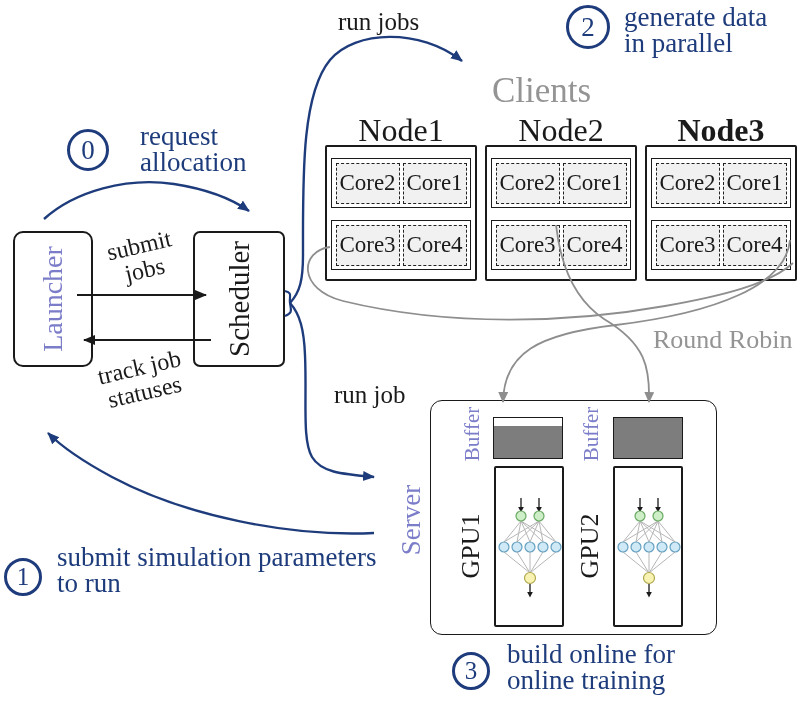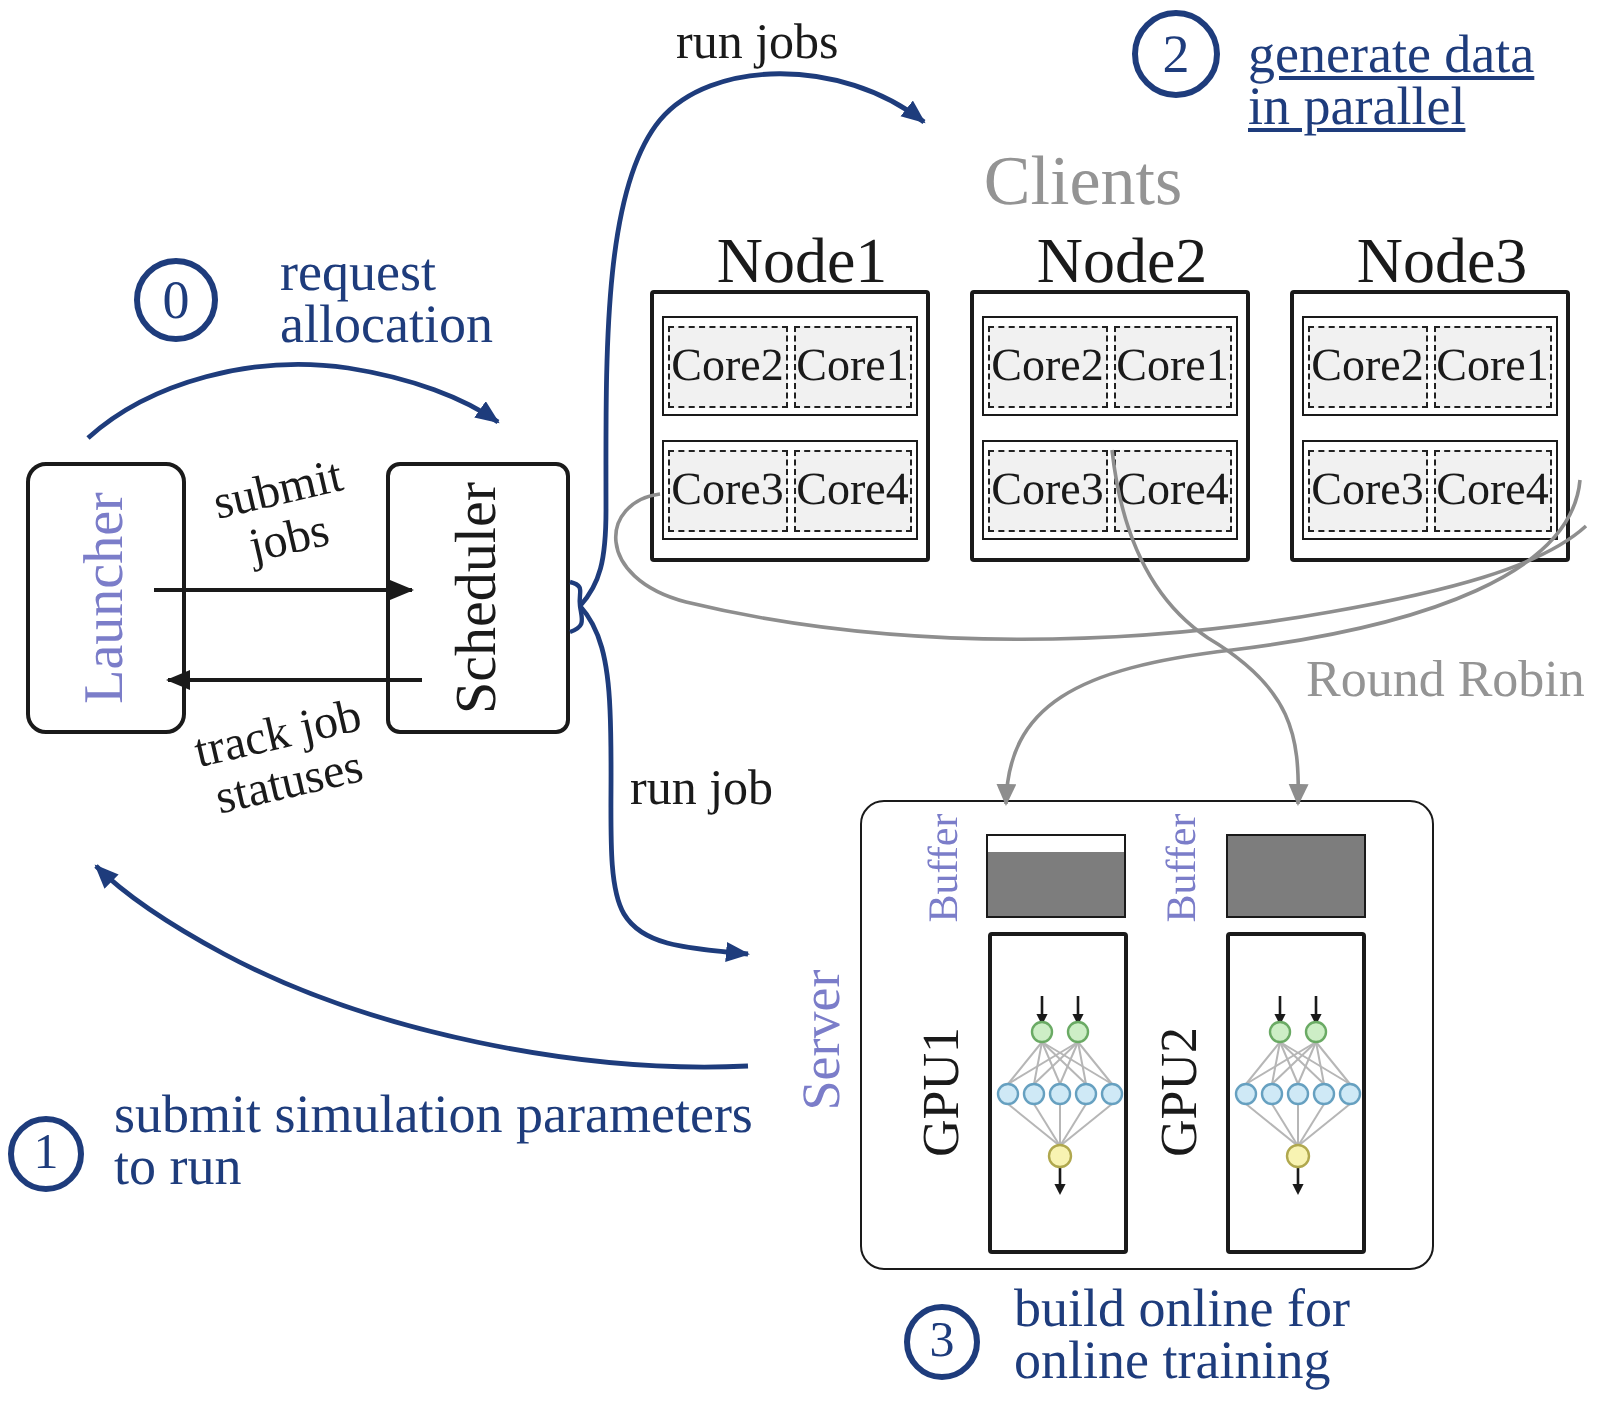--- a/index.html
+++ b/index.html
@@ -15,21 +15,21 @@
   .plain{position:absolute;font-size:25px;white-space:nowrap;}
   .graytxt{color:#949494;}
   
   .rot{position:absolute;transform:translate(-50%,-50%) rotate(-90deg);
        white-space:nowrap;transform-origin:center;}
   .purple{color:#7b7dc9;}
   .tilt{position:absolute;transform:translate(-50%,-50%) rotate(-13deg);
         text-align:center;font-size:24px;line-height:25px;white-space:nowrap;}
   
   .node-title{position:absolute;top:112px;text-align:center;font-size:32px;width:152px;}
-  .node-box{position:absolute;top:145px;width:140px;height:136px;border:2px solid #1a1a1a;
+  .node-box{position:absolute;top:145px;width:152px;height:136px;border:2px solid #1a1a1a;
             border-radius:2px;background:#fff;box-sizing:border-box;
             display:flex;flex-direction:column;justify-content:space-between;
             padding:11px 4px 9px 4px;}
   .core-row{border:1.5px solid #1a1a1a;background:#fff;height:50px;box-sizing:border-box;
             display:flex;align-items:center;justify-content:center;gap:3px;padding:0 2px;}
   .core{border:1.6px dashed #222;background:#f1f1f1;width:64px;height:41px;box-sizing:border-box;
         display:flex;align-items:center;justify-content:center;font-size:23px;}
   
   .server-box{position:absolute;left:430px;top:400px;width:287px;height:235px;
               border:1.8px solid #1a1a1a;border-radius:12px;background:#fff;box-sizing:border-box;}
@@ -60,31 +60,31 @@
     </div>
 
   <div class="step-text" style="left:140px;top:123px;">
     <div>request</div>
     <div>allocation</div>
   </div>
   <div class="step-text" style="left:57px;top:544px;">
     <div>submit simulation parameters</div>
     <div>to run</div>
   </div>
-  <div class="step-text" style="left:624px;top:14px;text-decoration:underline;">
+  <div class="step-text" style="left:624px;top:4px;">
     <div>generate data</div>
     <div>in parallel</div>
   </div>
   <div class="step-text" style="left:507px;top:641px;">
     <div>build online for</div>
     <div>online training</div>
   </div>
 
   <div class="plain" style="left:338px;top:8px;">run jobs</div>
-  <div class="plain" style="left:315px;top:381px;">run job</div>
+  <div class="plain" style="left:334px;top:381px;">run job</div>
   <div class="plain graytxt" style="left:484px;top:71px;width:115px;text-align:center;font-size:35px;">Clients</div>
   <div class="plain graytxt" style="left:653px;top:325px;font-size:26px;">Round Robin</div>
 
   <div class="tilt" style="left:142px;top:258px;">
     <div>submit</div>
     <div>jobs</div>
   </div>
   <div class="tilt" style="left:142px;top:380px;">
     <div>track job</div>
     <div>statuses</div>
@@ -113,21 +113,21 @@
     <div class="core-row">
       <div class="core">Core2</div>
       <div class="core">Core1</div>
     </div>
     <div class="core-row">
       <div class="core">Core3</div>
       <div class="core">Core4</div>
     </div>
   </div>
 
-  <div class="node-title" style="left:645px;">Node3</div>
+  <div class="node-title" style="left:645px;font-weight:bold;">Node3</div>
   <div class="node-box" style="left:645px;">
     <div class="core-row">
       <div class="core">Core2</div>
       <div class="core">Core1</div>
     </div>
     <div class="core-row">
       <div class="core">Core3</div>
       <div class="core">Core4</div>
     </div>
   </div>

